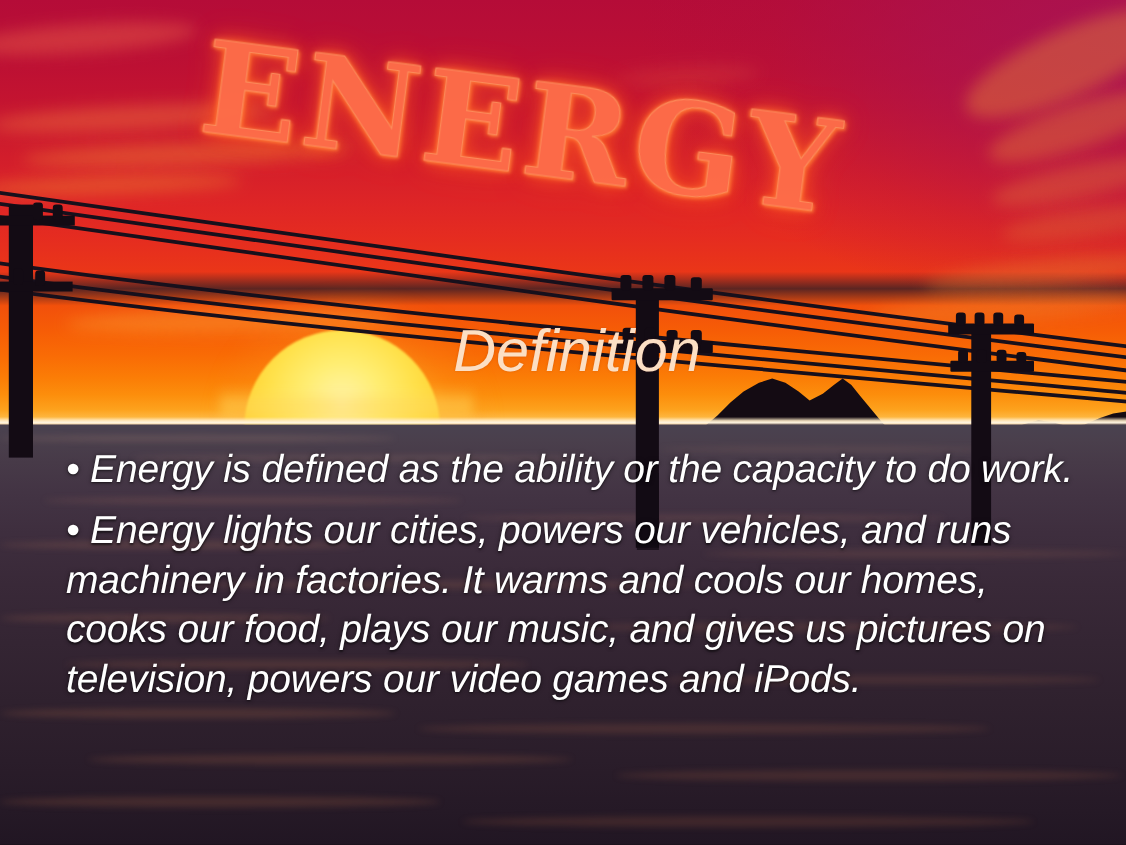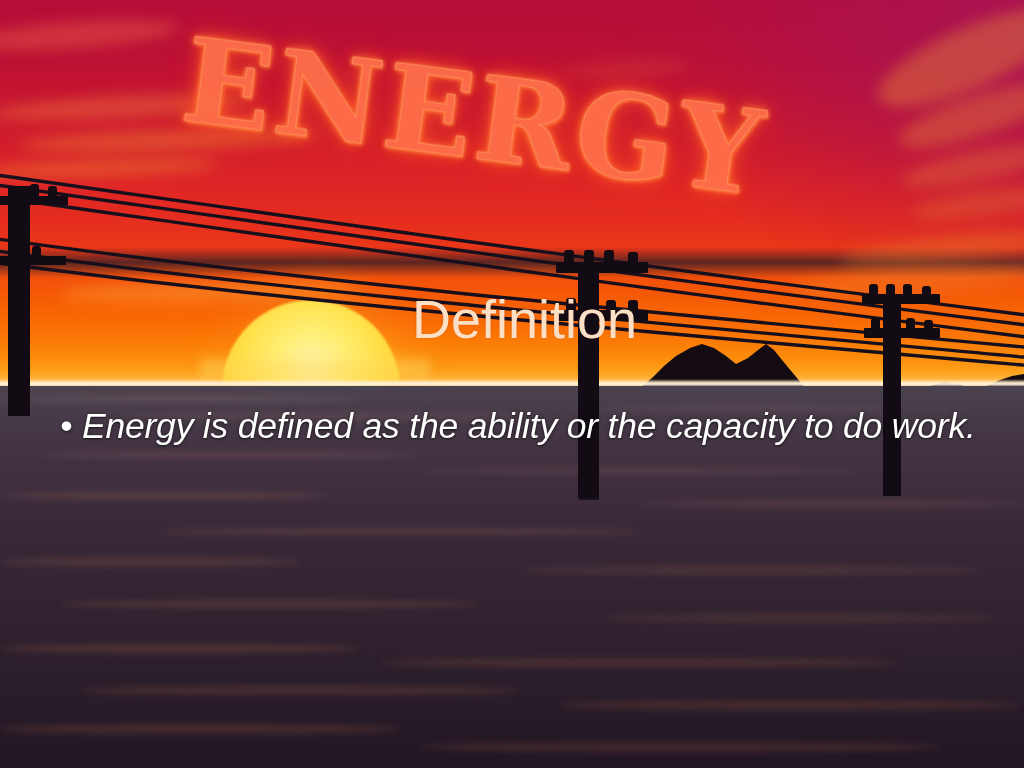--- a/index.html
+++ b/index.html
@@ -192,20 +192,21 @@
   #subtitle {
     position: absolute;
     left: 412px;
     top: 292px;
     font-size: 54px;
     font-weight: normal;
     color: #fcdfc4;
     letter-spacing: 0px;
     line-height: 1;
     text-shadow: 0 0 2px rgba(120,30,10,0.25);
+    font-style: italic;
   }
 
   
   #body-text {
     position: absolute;
     left: 60px;
     top: 404px;
     width: 930px;
     color: #ffffff;
     font-size: 35.5px;
@@ -335,15 +336,16 @@
   </svg>
 
   <div id="title-wrap">
     <div id="title">ENERGY</div>
   </div>
 
   <div id="subtitle">Definition</div>
 
   <div id="body-text">
     <p class="bullet-para"><span class="bullet-dot">•</span> <span>Energy is defined as the ability or the capacity to do work.</span></p>
+    <p class="bullet-para"><span class="bullet-dot">•</span> <span>Energy lights our cities, powers our vehicles, and runs machinery in factories. It warms and cools our homes, cooks our food, plays our music, and gives us pictures on television, powers our video games and iPods.</span></p>
   </div>
 
 </div>
 
 </body></html>

